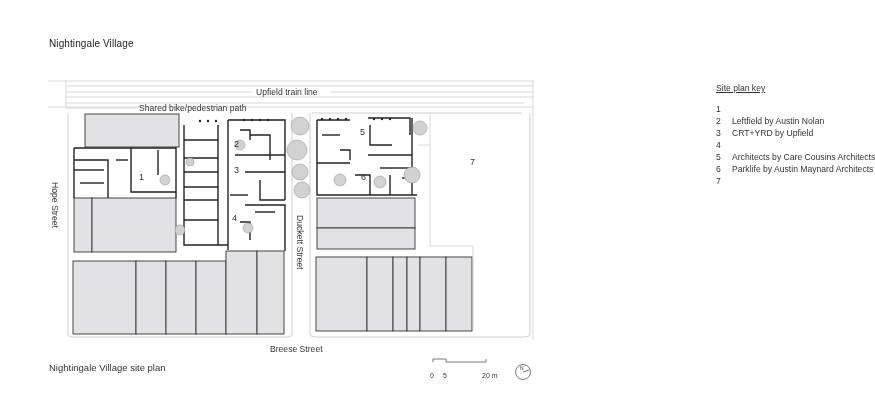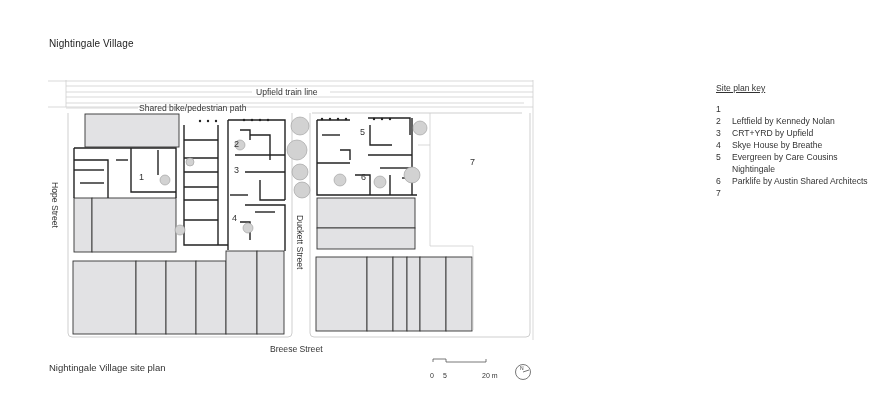--- a/index.html
+++ b/index.html
@@ -179,34 +179,33 @@
 
 <div class="caption">Nightingale Village site plan</div>
 
 <div class="key">
   <div class="key-title">Site plan key</div>
   <div class="key-row">
       <span class="key-num">1</span>
     </div>
   <div class="key-row">
       <span class="key-num">2</span>
-      <span class="key-txt">Leftfield by Kennedy Nolan</span>
+      <span class="key-txt">Leftfield by Austin Nolan</span>
     </div>
   <div class="key-row">
       <span class="key-num">3</span>
       <span class="key-txt">CRT+YRD by Upfield</span>
     </div>
   <div class="key-row">
       <span class="key-num">4</span>
-      <span class="key-txt">Skye House by Breathe</span>
     </div>
   <div class="key-row">
       <span class="key-num">5</span>
-      <span class="key-txt">Evergreen by Care Cousins Nightingale</span>
+      <span class="key-txt">Architects by Care Cousins Architects</span>
     </div>
   <div class="key-row">
       <span class="key-num">6</span>
-      <span class="key-txt">Parklife by Austin Shared Architects</span>
+      <span class="key-txt">Parklife by Austin Maynard Architects</span>
     </div>
   <div class="key-row">
       <span class="key-num">7</span>
     </div>
 </div>
 
 </body></html>

